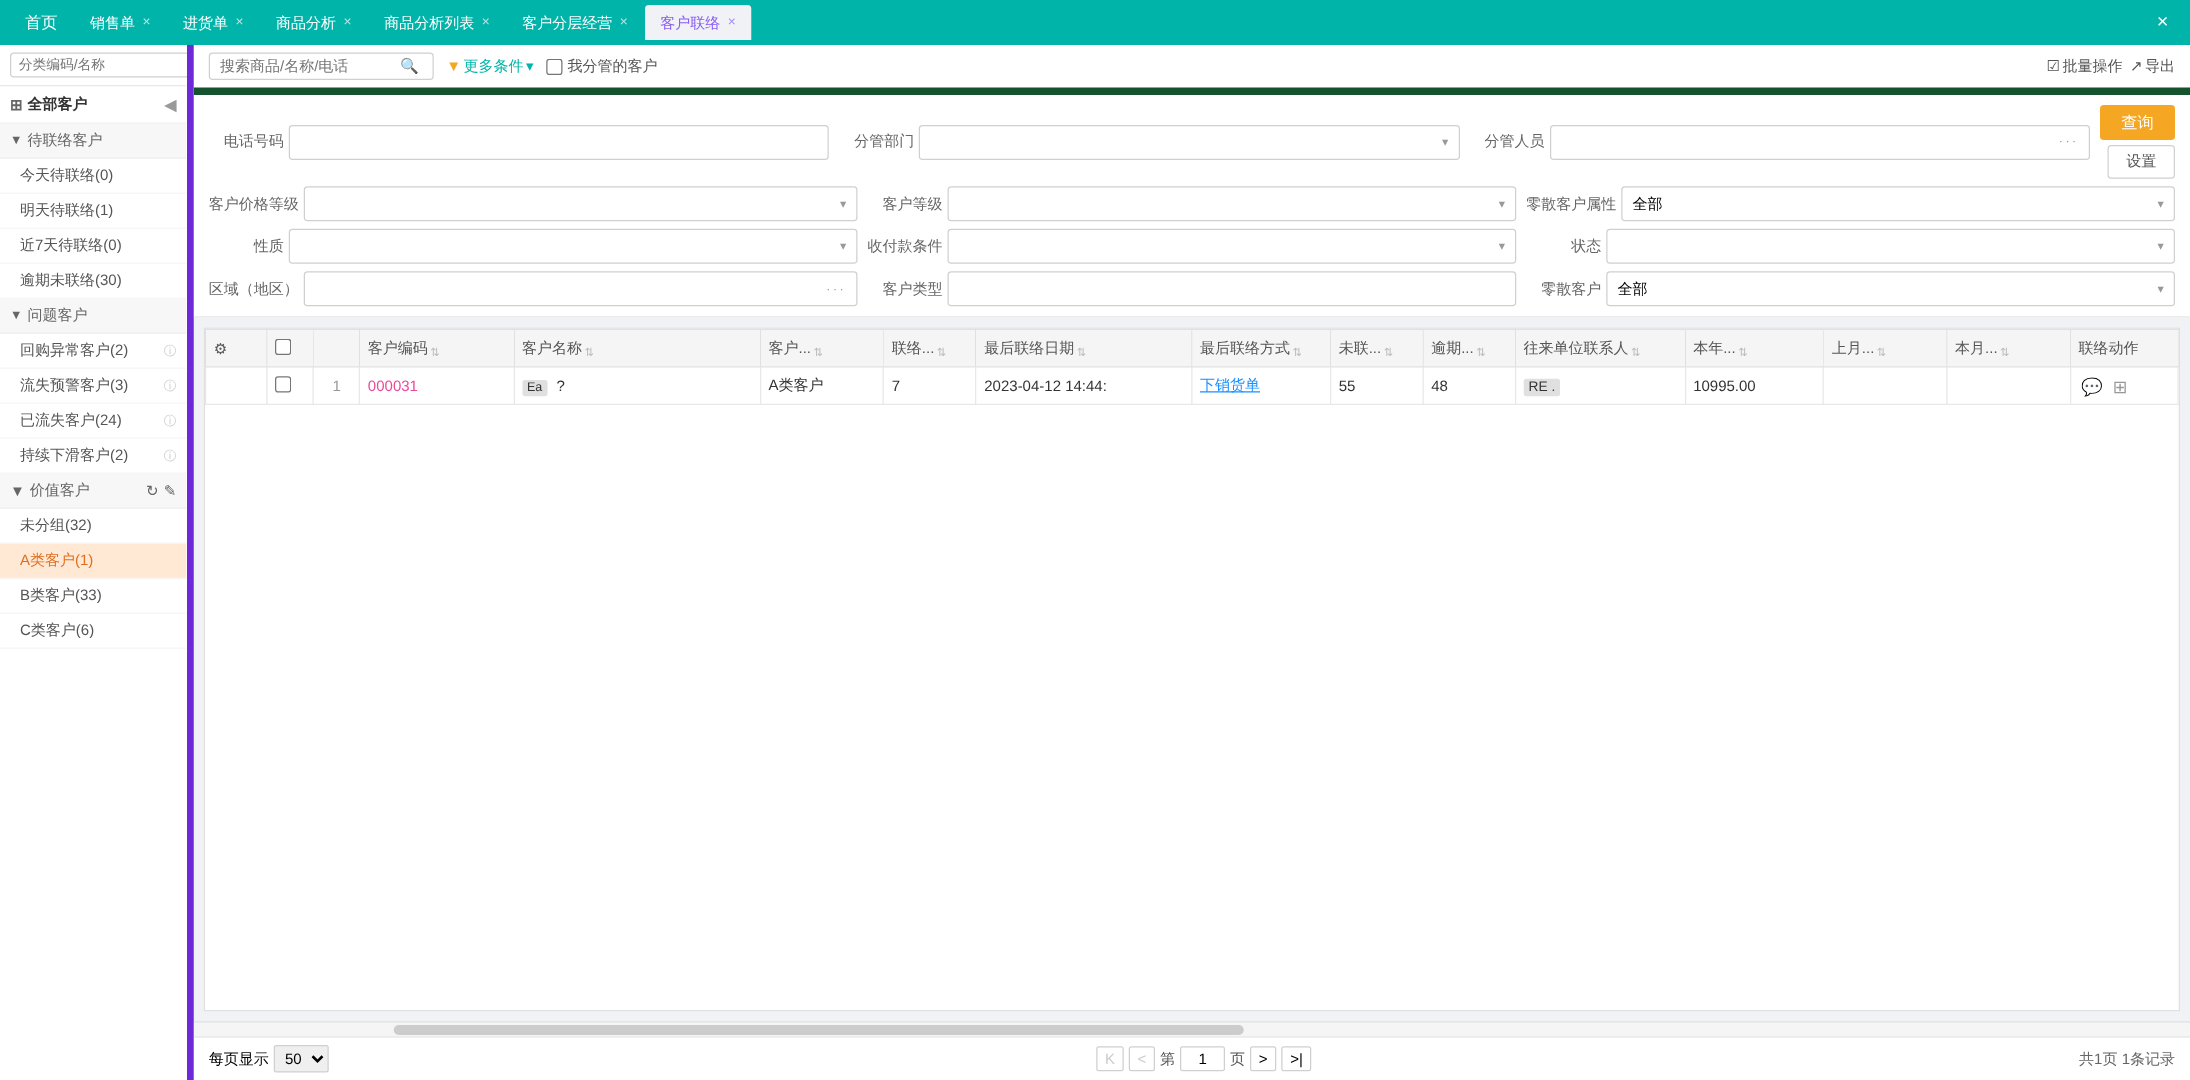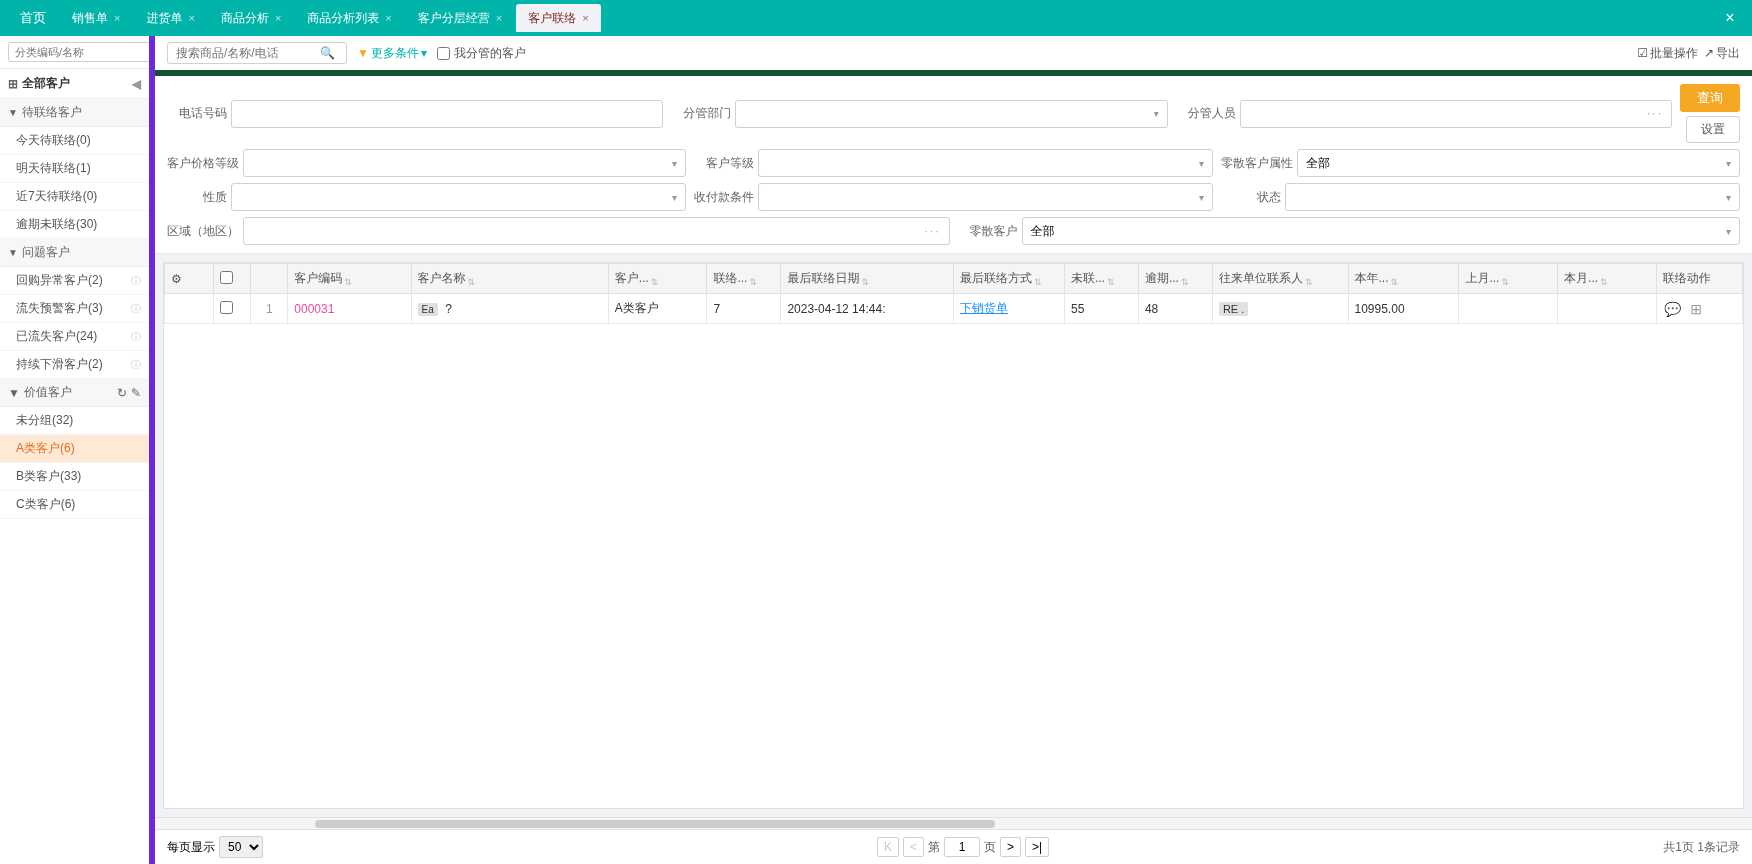--- a/index.html
+++ b/index.html
@@ -20,21 +20,21 @@
       height: 28px;
       display: flex;
       align-items: center;
       gap: 4px;
       cursor: pointer;
       border-radius: 3px 3px 0 0;
       color: white;
       font-size: 13px;
       white-space: nowrap;
     }
-    .nav-tab.active { background: #f0f2f5; color: #7f1d1d; }
+    .nav-tab.active { background: #f0f2f5; color: #8b5cf6; }
     .nav-tab .close-x {
       font-size: 11px;
       opacity: 0.7;
       margin-left: 2px;
       cursor: pointer;
     }
     .nav-home {
       padding: 0 12px;
       height: 28px;
       display: flex;
@@ -479,21 +479,21 @@
       <div class="icons">
         <span style="cursor:pointer;">↻</span>
         <span style="cursor:pointer;">✎</span>
       </div>
     </div>
 
     <div class="sidebar-item">
       <span class="item-label">未分组(32)</span>
     </div>
     <div class="sidebar-item active">
-      <span class="item-label">A类客户(6)</span>
+      <span class="item-label">A类客户(1)</span>
     </div>
     <div class="sidebar-item">
       <span class="item-label">B类客户(33)</span>
     </div>
     <div class="sidebar-item">
       <span class="item-label">C类客户(6)</span>
     </div>
   </div>
 
   <div class="content-area">
@@ -598,20 +598,26 @@
           </div>
         </div>
       </div>
 
       <div class="filter-row">
         <div class="filter-field">
           <label>区域（地区）</label>
           <div class="field-input">
             <span></span>
               <span class="dots">···</span>
+          </div>
+        </div>
+        <div class="filter-field">
+          <label>客户类型</label>
+          <div class="field-input">
+            <span></span>
           </div>
         </div>
         <div class="filter-field">
           <label>零散客户</label>
           <div class="field-input">
             <span>全部</span>
             <span class="arrow">▾</span>
           </div>
         </div>
       </div>

